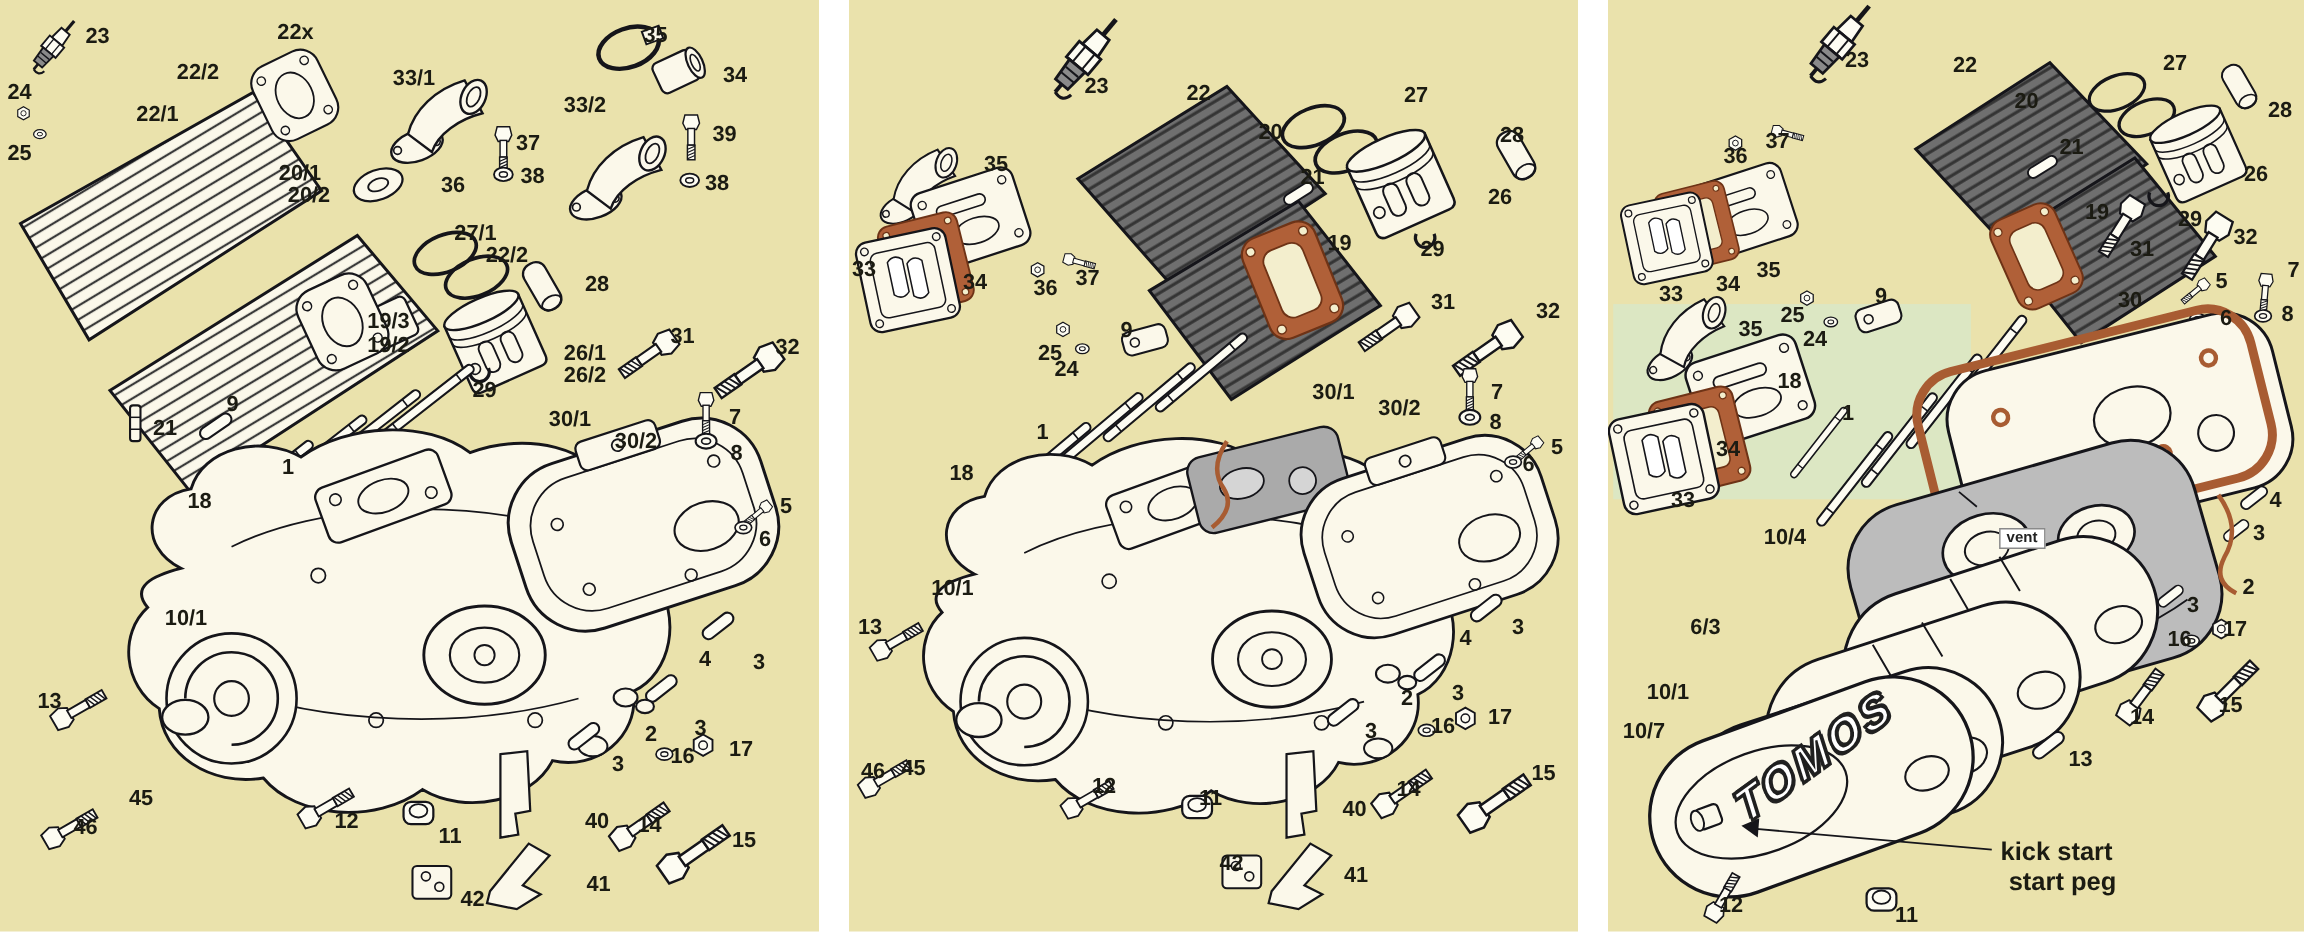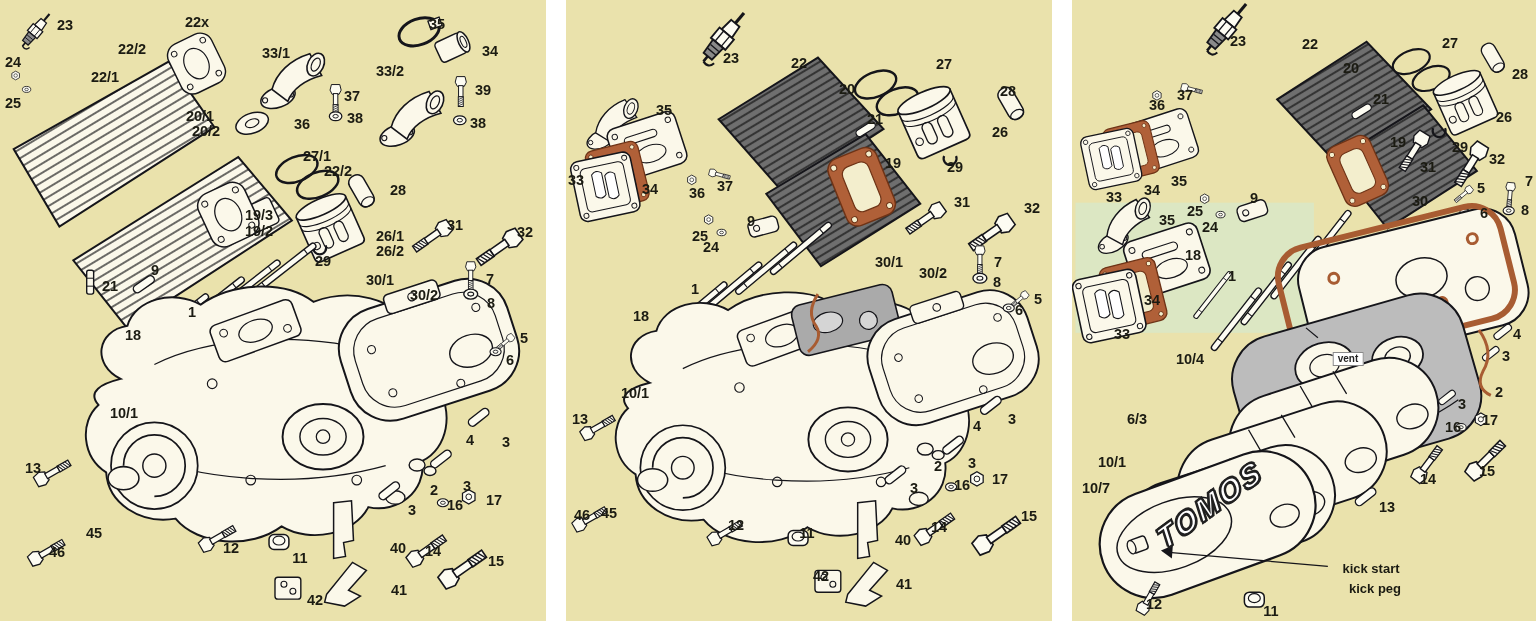--- a/index.html
+++ b/index.html
@@ -5,21 +5,21 @@
   html,body{margin:0;padding:0;background:#ffffff;}
   body{width:1536px;height:625px;position:relative;font-family:"Liberation Sans",sans-serif;overflow:hidden;}
   .board{display:flex;width:1536px;height:625px;background:#fff;}
   .panel{position:relative;height:621px;background:#eae2ac;flex:0 0 auto;}
   .panel + .panel{margin-left:20px;}
   svg.art{position:absolute;left:0;top:0;width:100%;height:100%;}
   .labels{position:absolute;left:0;top:0;width:100%;height:100%;pointer-events:none;}
   .lbl{position:absolute;transform:translate(-50%,-50%);font-weight:bold;font-size:14.5px;
        color:#1b1b12;white-space:nowrap;line-height:1;}
   .lbl.tag{font-size:10px;background:#ffffff;border:1px solid #8a8a8a;padding:1px 4px;color:#222;}
-  .lbl.note{font-size:13px;}
+  .lbl.note{font-size:17px;}
   .lbl.tomos{font-size:30px;font-style:italic;letter-spacing:3px;color:#ffffff;
        -webkit-text-stroke:1.6px #1f1f1f;
        text-shadow:-1.5px -1.5px 0 #222,1.5px -1.5px 0 #222,-1.5px 1.5px 0 #222,1.5px 1.5px 0 #222;
        transform:translate(-50%,-50%) rotate(-36deg) skewX(-8deg);}
 </style>
 </head>
 <body>
 
 <svg width="0" height="0" style="position:absolute" aria-hidden="true">
 <defs>
@@ -598,18 +598,18 @@
         <div class="lbl" style="left: 434px; top: 356px;">3</div>
         <div class="lbl" style="left: 427px; top: 392px;">2</div>
         <div class="lbl" style="left: 390px; top: 404px;">3</div>
         <div class="lbl" style="left: 418px; top: 420px;">17</div>
         <div class="lbl" style="left: 381px; top: 427px;">16</div>
         <div class="lbl" style="left: 356px; top: 479px;">14</div>
         <div class="lbl" style="left: 415px; top: 471px;">15</div>
         <div class="lbl" style="left: 315px; top: 507px;">13</div>
         <div class="lbl tag" style="left: 276px; top: 347px; margin-top: 12px;">vent</div>
         <div class="lbl note" style="left: 299px; top: 568px;">kick start</div>
-        <div class="lbl note" style="left: 303px; top: 588px;">kick peg</div>
+        <div class="lbl note" style="left: 303px; top: 588px;">start peg</div>
         <div class="lbl tomos" style="left: 138px; top: 505px;">TOMOS</div>
       </div>
   </div>
 
 </div>
 
 </body></html>

